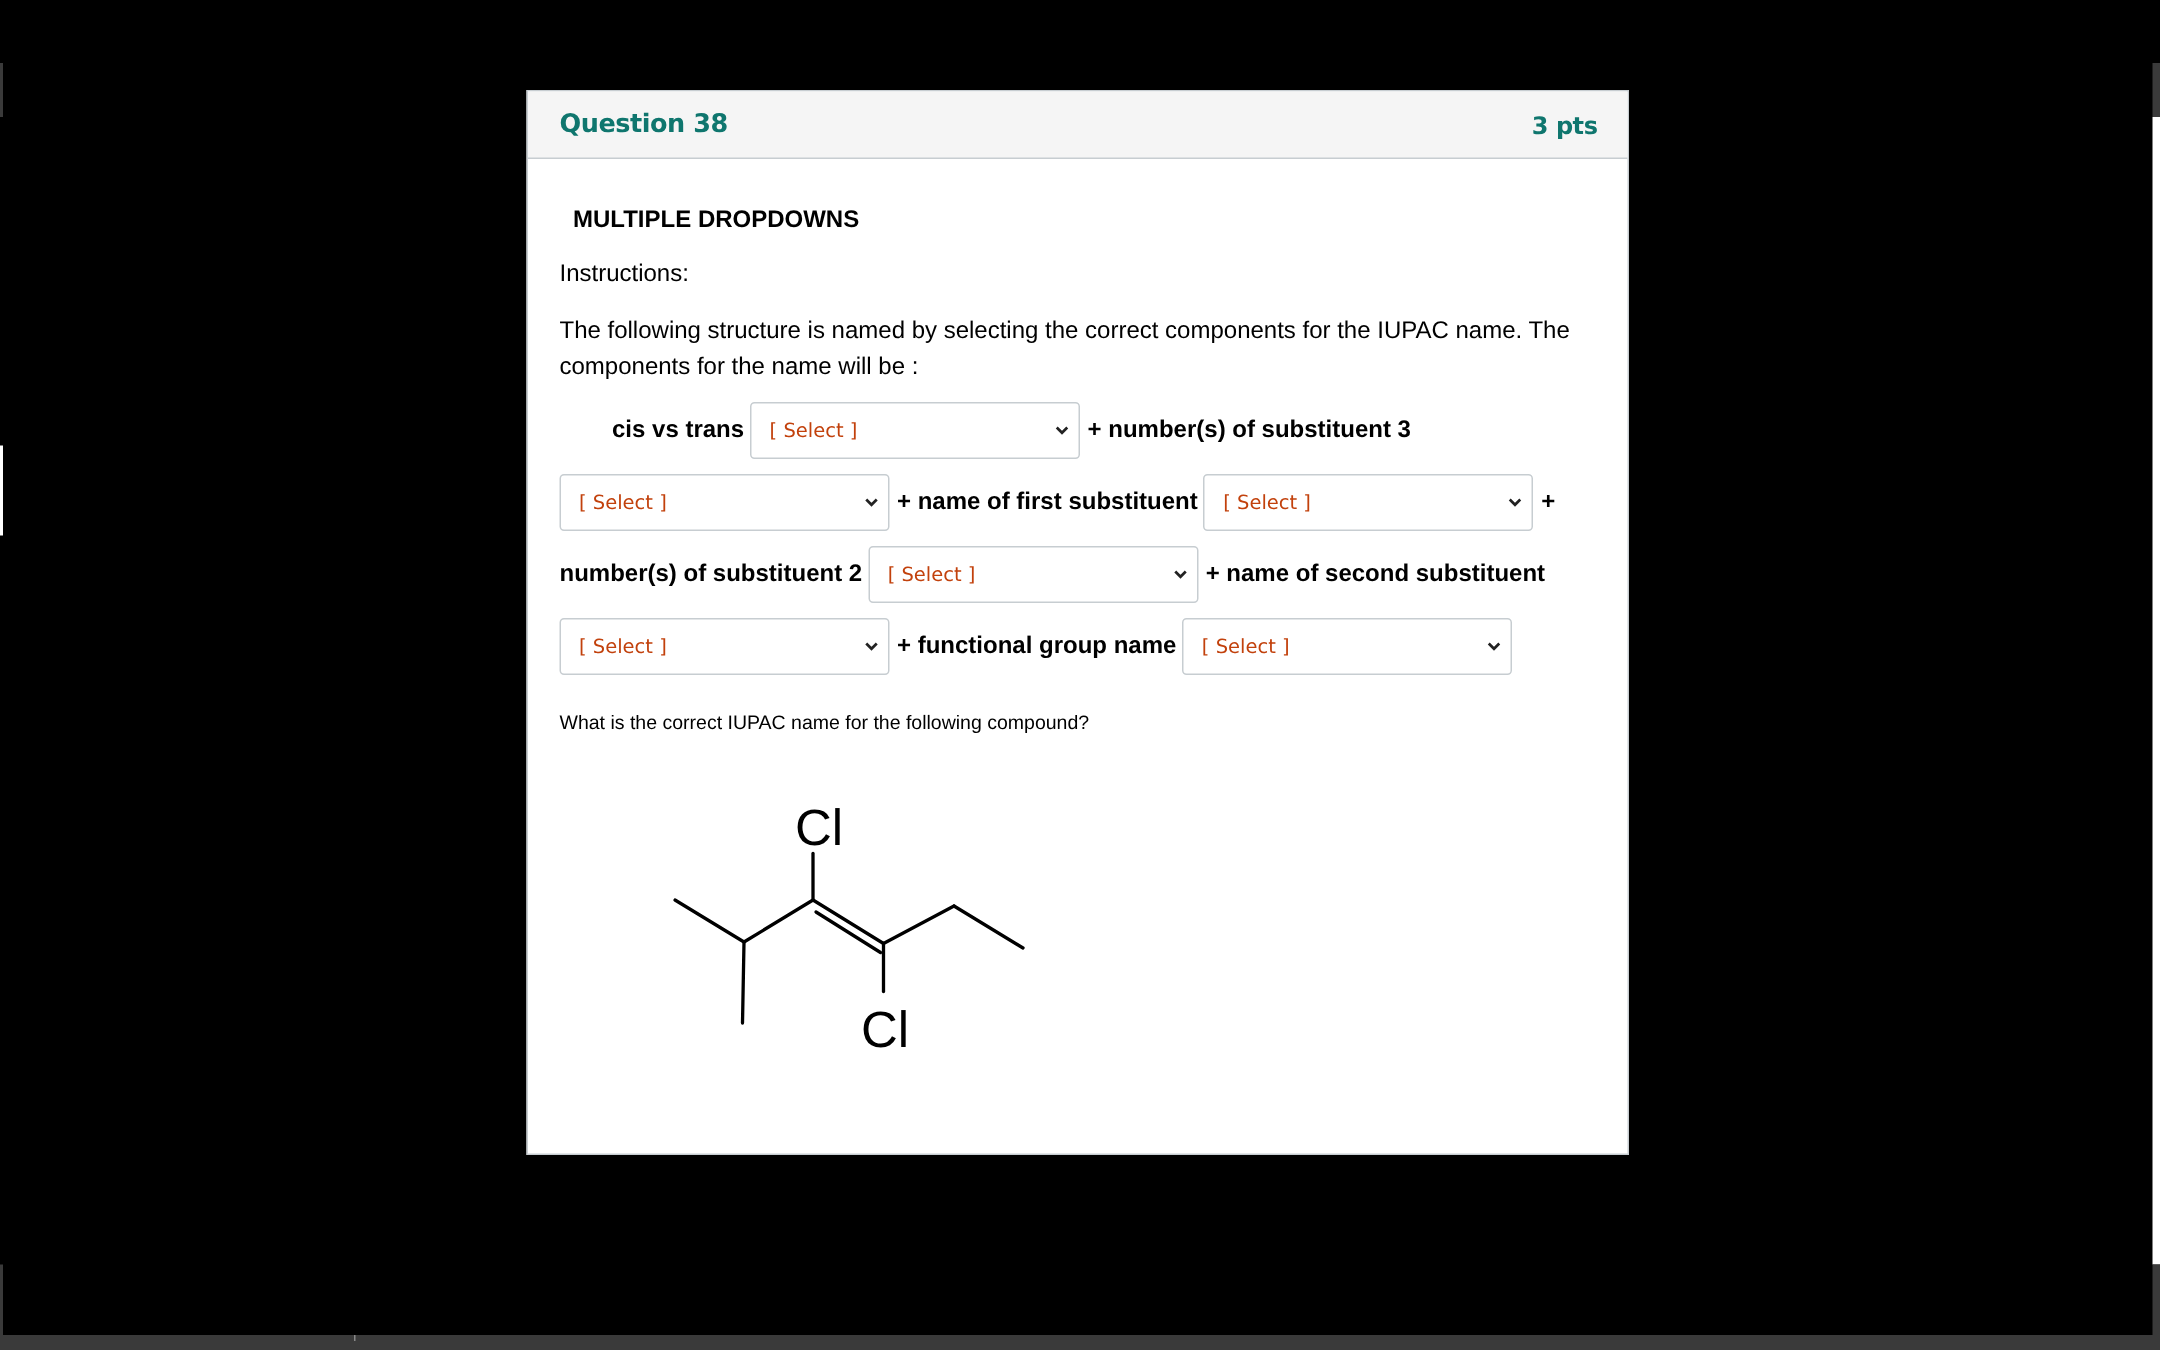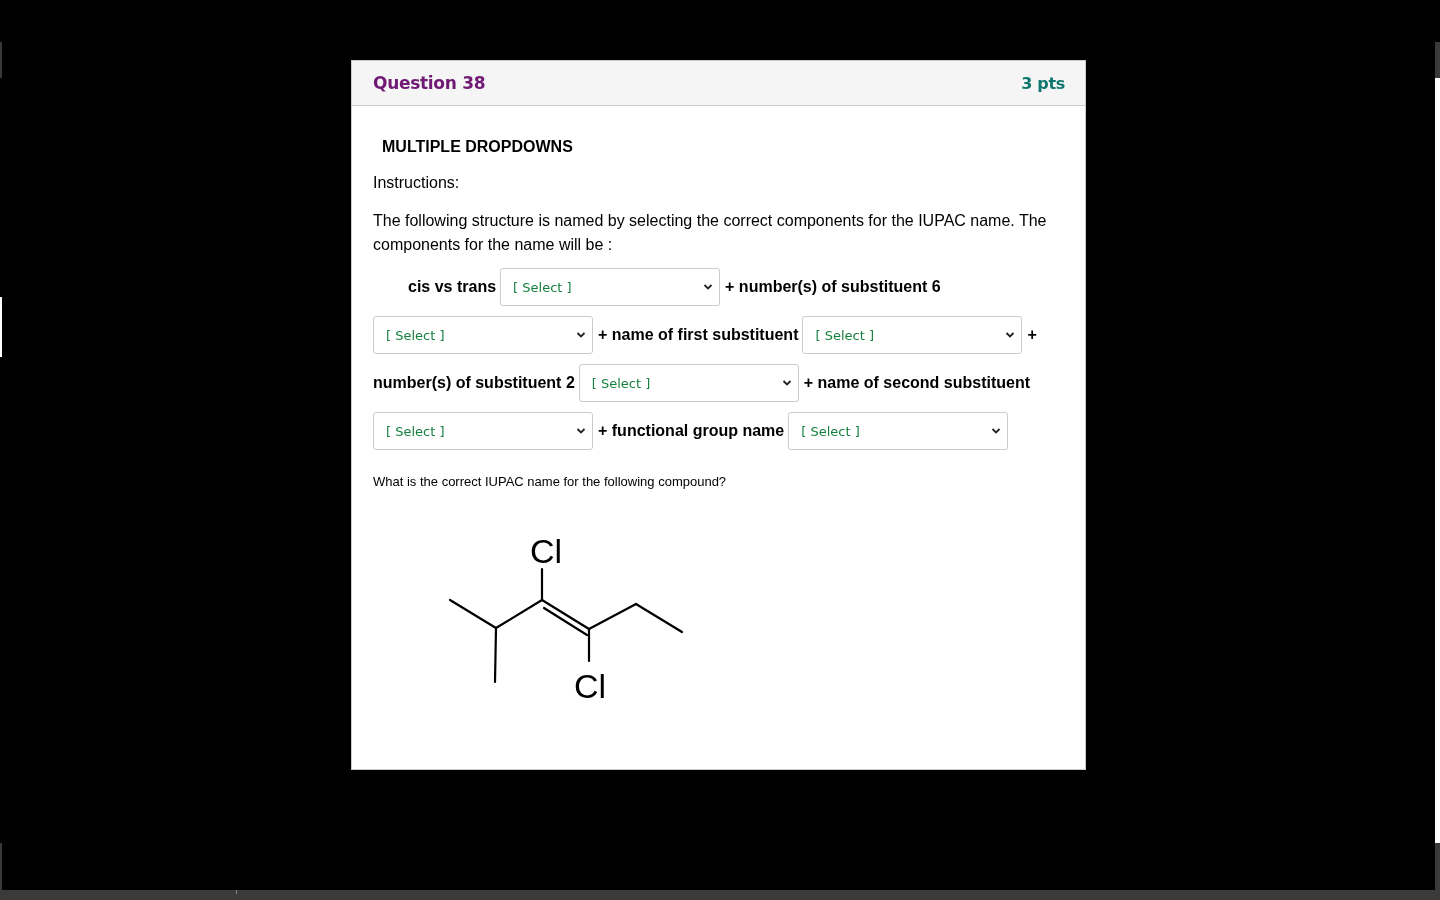--- a/index.html
+++ b/index.html
@@ -19,34 +19,34 @@
 
     .card {
       position: absolute; left: 351px; top: 60px; width: 735px; height: 710px;
       background: #fff; border: 1px solid #c7cdd1; box-sizing: border-box;
     }
     .card-header {
       height: 45px; background: #f5f5f5; border-bottom: 1px solid #c7cdd1;
       display: flex; align-items: center; justify-content: space-between;
       padding: 0 20px 0 21px; box-sizing: border-box;
     }
-    .q-title { font-family: "DejaVu Sans", sans-serif; font-size: 17px; font-weight: bold; color: #701a75; letter-spacing: -0.3px; }
+    .q-title { font-family: "DejaVu Sans", sans-serif; font-size: 17px; font-weight: bold; color: #0f766e; letter-spacing: -0.3px; }
     .q-pts { font-family: "DejaVu Sans", sans-serif; font-size: 16px; font-weight: bold; color: #0f766e; letter-spacing: -0.3px; }
     .type-label { position: absolute; left: 30px; top: 77px; font-weight: bold; font-size: 16px; }
     .instr-label { position: absolute; left: 21px; top: 113px; font-size: 16px; }
     .instr-text { position: absolute; left: 21px; top: 148px; width: 690px; font-size: 16px; line-height: 24px; }
 
     .row { position: absolute; left: 21px; display: flex; align-items: center; font-size: 16px; font-weight: bold; white-space: nowrap; }
     .row .lbl { margin-right: 4px; }
     .row .lbl-after { margin-left: 5px; margin-right: 4px; }
     .sel {
       height: 38px; border: 1px solid #c7cdd1; border-radius: 3px; background: #fff;
       box-sizing: border-box; display: flex; align-items: center; justify-content: space-between;
       padding: 0 6px 0 12px; font-family: "DejaVu Sans", sans-serif; font-weight: normal;
-      font-size: 13px; color: #15803d; cursor: pointer;
+      font-size: 13px; color: #c2410c; cursor: pointer;
     }
     .chev { width: 10px; height: 10px; }
     .row1 { top: 207px; margin-left: 35px; }
     .row2 { top: 255px; }
     .row3 { top: 303px; }
     .row4 { top: 351px; }
     .question { position: absolute; left: 21px; top: 413px; font-size: 13px; }
     .molecule { position: absolute; left: 80px; top: 460px; }
   </style>
 </head>
@@ -72,21 +72,21 @@
   <div class="instr-text">The following structure is named by selecting the correct components for the IUPAC name. The components for the name will be :</div>
 
   <div class="row row1">
     <span class="lbl">cis vs trans</span>
     <div class="sel" style="width:220px">
       <span>[ Select ]</span>
       <svg class="chev" viewBox="0 0 10 10">
           <path d="M1.5 3 L5 6.5 L8.5 3" fill="none" stroke="#222" stroke-width="1.8"></path>
         </svg>
     </div>
-    <span class="lbl-after">+ number(s) of substituent 6</span>
+    <span class="lbl-after">+ number(s) of substituent 3</span>
   </div>
 
   <div class="row row2">
     <div class="sel" style="width:220px">
       <span>[ Select ]</span>
       <svg class="chev" viewBox="0 0 10 10">
           <path d="M1.5 3 L5 6.5 L8.5 3" fill="none" stroke="#222" stroke-width="1.8"></path>
         </svg>
     </div>
     <span class="lbl-after">+ name of first substituent</span>

